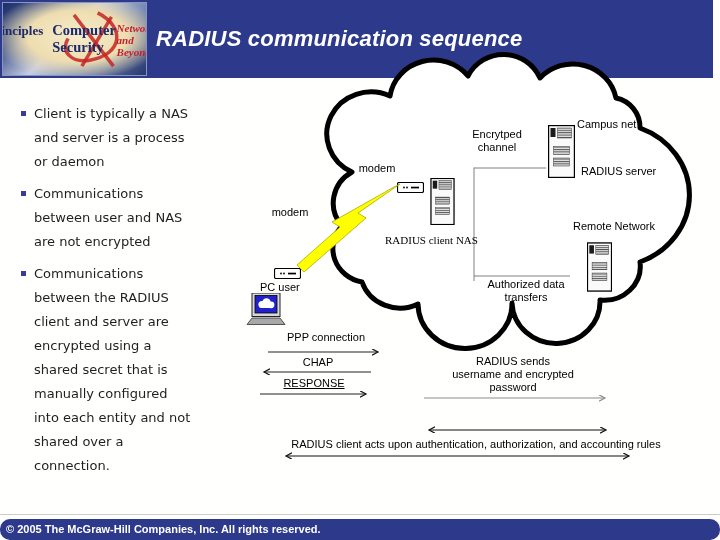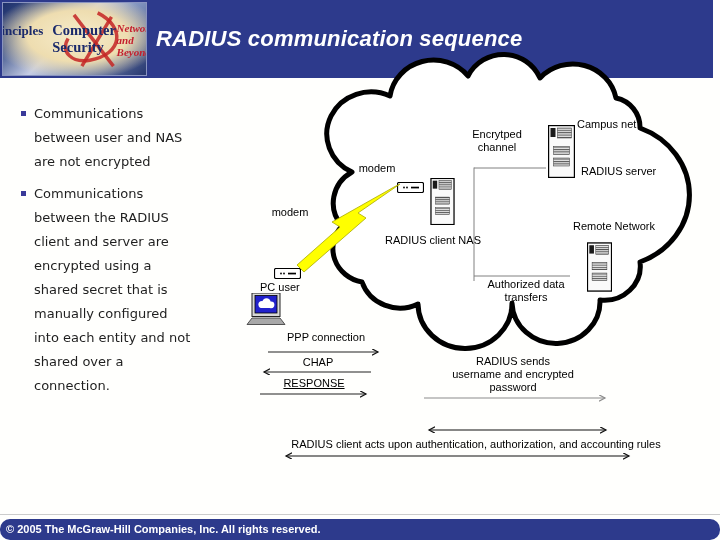--- a/index.html
+++ b/index.html
@@ -54,20 +54,26 @@
       <path d="M110,14 L80,64" stroke="#c42525" stroke-width="3.5" opacity="0.85"></path>
     </svg>
     <div class="logo-text">
       <div class="logo-l1">Principles of</div>
       <div class="logo-l2">Computer Security</div>
       <div class="logo-tag">Network+ and Beyond</div>
     </div>
   </div>
 
   <ul class="bullets">
+    <li>
+      <span class="bullet-marker"></span>
+      <span class="btext">Client is typically a NAS
+and server is a process
+or daemon</span>
+    </li>
     <li>
       <span class="bullet-marker"></span>
       <span class="btext">Communications
 between user and NAS
 are not encrypted</span>
     </li>
     <li>
       <span class="bullet-marker"></span>
       <span class="btext">Communications
 between the RADIUS
@@ -153,21 +159,21 @@
     <line x1="371" y1="372" x2="264" y2="372" stroke="#222" stroke-width="1.1" marker-end="url(#ah)"></line>
     <line x1="260" y1="394" x2="366" y2="394" stroke="#222" stroke-width="1.1" marker-end="url(#ah)"></line>
     <line x1="424" y1="398" x2="605" y2="398" stroke="#8c8c8c" stroke-width="1.1" marker-end="url(#ahg)"></line>
     <line x1="429" y1="430" x2="606" y2="430" stroke="#111" stroke-width="1.2" marker-start="url(#ahrev)" marker-end="url(#ah)"></line>
     <line x1="286" y1="456" x2="629" y2="456" stroke="#111" stroke-width="1.2" marker-start="url(#ahrev)" marker-end="url(#ah)"></line>
   </svg>
 
   <div class="lbl ctr" style="left:266px;top:206px;width:48px;">modem</div>
   <div class="lbl ctr" style="left:353px;top:162px;width:48px;">modem</div>
   <div class="lbl" style="left:241px;top:281px;margin-left:19px;">PC user</div>
-  <div class="lbl" style="left:385px;top:234px;">RADIUS client NAS</div>
+  <div class="lbl" style="left:385px;top:234px;font-family:Liberation Serif, serif;">RADIUS client NAS</div>
   <div class="lbl ctr" style="left:460px;top:128px;width:74px;">Encrytped
 channel</div>
   <div class="lbl" style="left:577px;top:118px;">Campus net</div>
   <div class="lbl" style="left:581px;top:165px;">RADIUS server</div>
   <div class="lbl" style="left:573px;top:220px;">Remote Network</div>
   <div class="lbl ctr" style="left:478px;top:278px;width:96px;">Authorized data
 transfers</div>
 
   <div class="lbl ctr" style="left:268px;top:331px;width:116px;">PPP connection</div>
   <div class="lbl ctr" style="left:262px;top:356px;width:112px;">CHAP</div>

